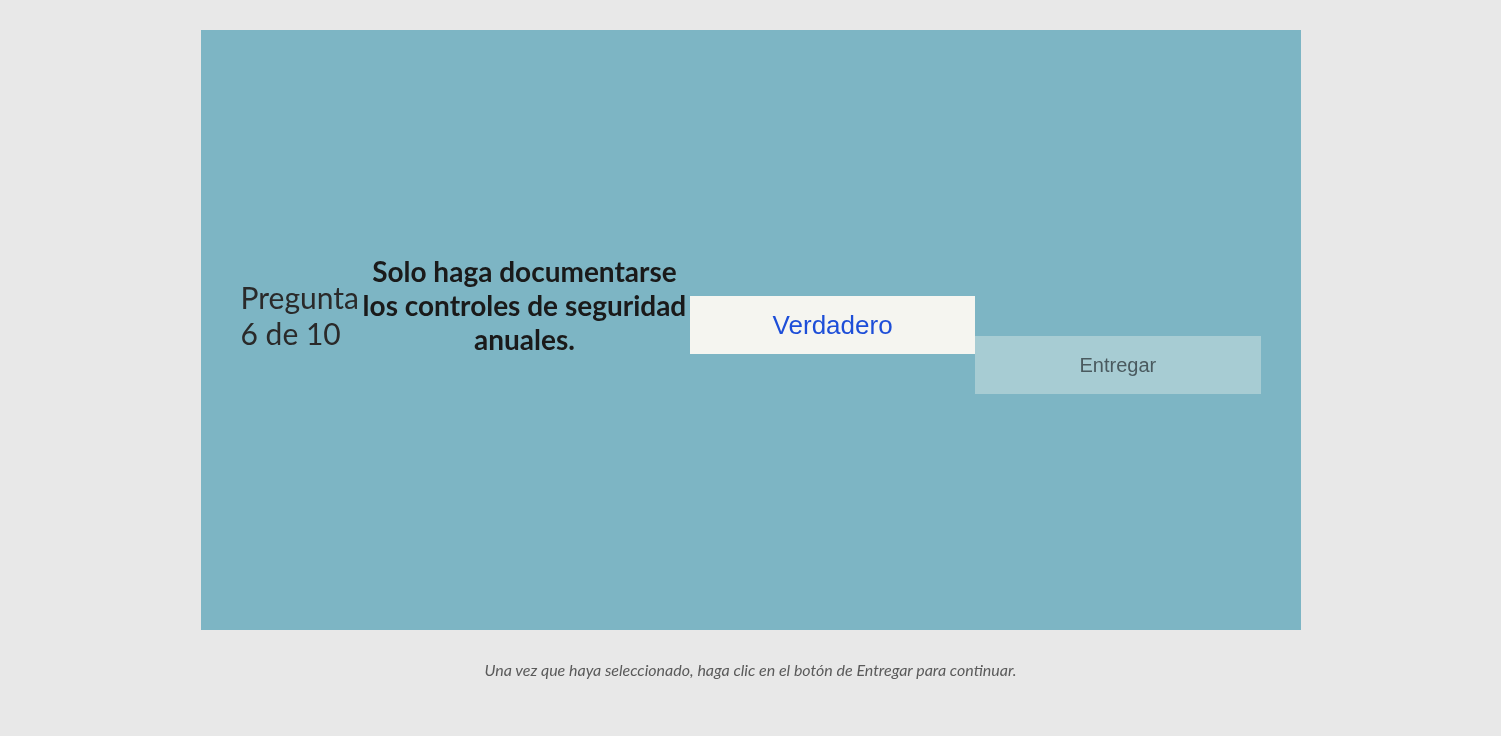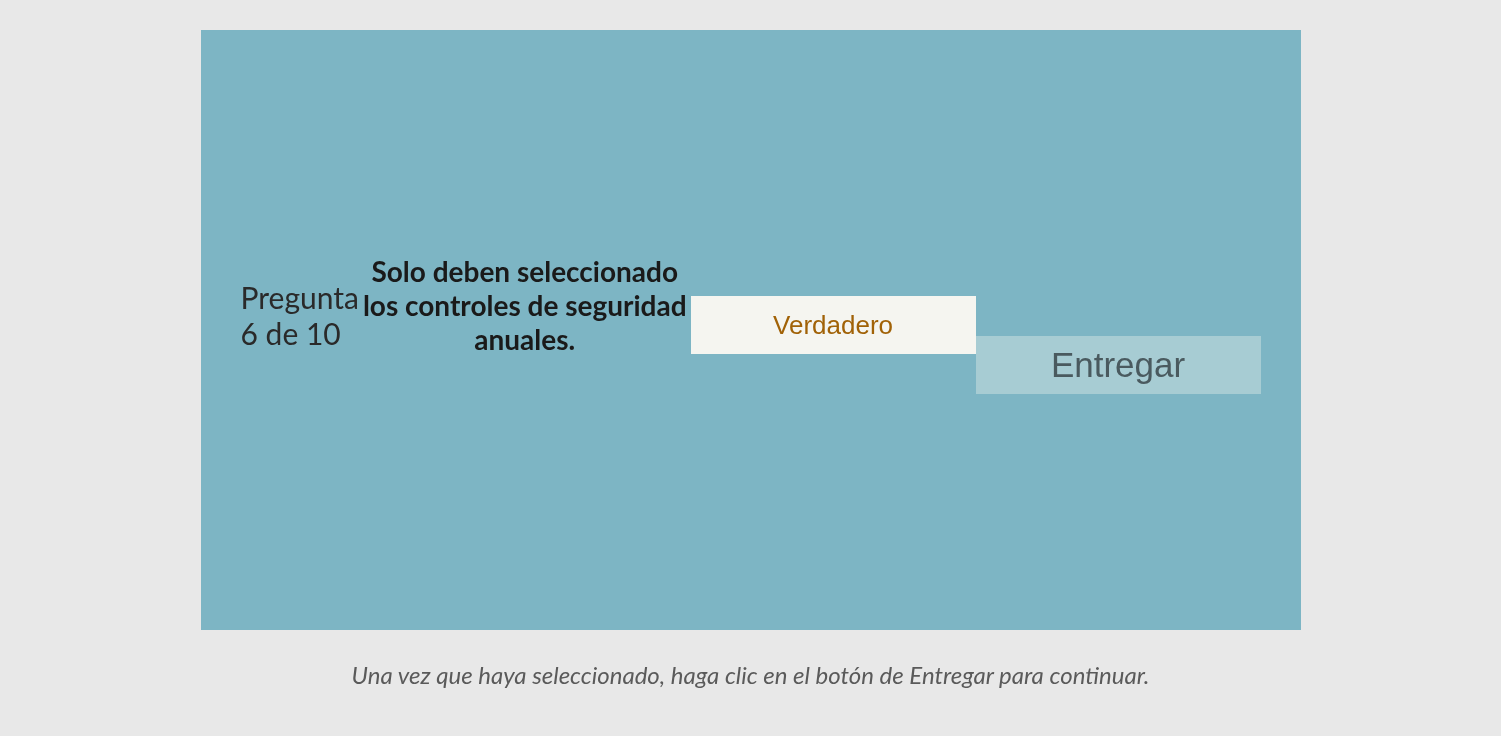--- a/index.html
+++ b/index.html
@@ -41,54 +41,54 @@
       max-width: 950px;
     }
     .answer-option {
       background: #f5f5f0;
       width: 640px;
       height: 58px;
       display: flex;
       align-items: center;
       justify-content: center;
       font-size: 26px;
-      color: #a16207;
+      color: #1d4ed8;
       font-weight: 400;
       margin-bottom: 30px;
       cursor: pointer;
       border: none;
     }
     .submit-button {
       background: rgba(245, 245, 240, 0.35);
       width: 640px;
       height: 58px;
       display: flex;
       align-items: center;
       justify-content: center;
-      font-size: 35px;
+      font-size: 20px;
       color: #4a5a5f;
       font-weight: 400;
       margin-top: 50px;
       cursor: pointer;
       border: none;
     }
     .instruction-text {
-      font-size: 24px;
+      font-size: 16px;
       color: #5a5a5a;
       font-style: italic;
       font-weight: 400;
       margin-top: 30px;
       text-align: center;
     }
   </style>
 </head>
 <body>
 
 <div class="quiz-panel">
   <div class="question-number">Pregunta 6 de 10</div>
-  <div class="question-text">Solo deben seleccionado los controles de seguridad anuales.</div>
+  <div class="question-text">Solo haga documentarse los controles de seguridad anuales.</div>
 
   <button class="answer-option">Verdadero</button>
 
   <button class="submit-button">Entregar</button>
 </div>
 
 <div class="instruction-text">Una vez que haya seleccionado, haga clic en el botón de Entregar para continuar.</div>
 
 </body></html>

